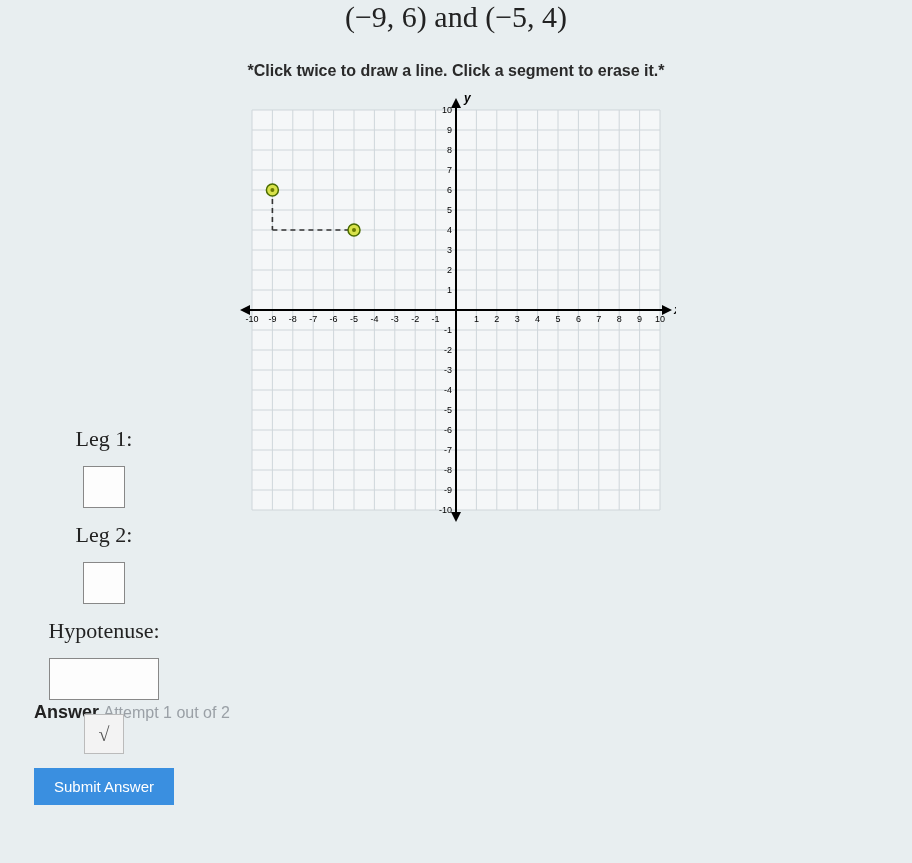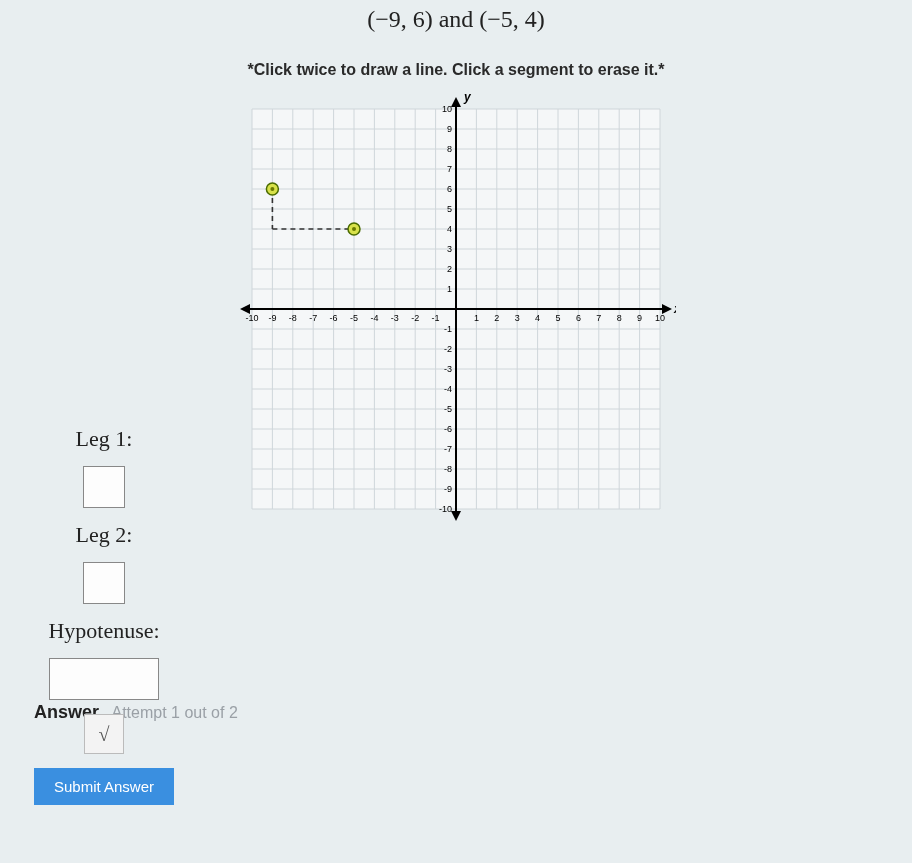--- a/index.html
+++ b/index.html
@@ -6,23 +6,23 @@
   body {
     font-family: "Times New Roman", serif;
     background: #e8eef0;
     width: 912px;
     height: 863px;
     position: relative;
     color: #222;
   }
   .title-row {
     text-align: center;
-    font-size: 24px;
+    font-size: 30px;
     font-weight: 500;
-    padding-top: 6px;
+    padding-top: 0;
     font-family: "Times New Roman", serif;
   }
   .instruction {
     text-align: center;
     font-size: 16px;
     font-weight: 600;
     margin-top: 28px;
     font-family: Arial, sans-serif;
     color: #2a2a2a;
   }
@@ -33,21 +33,21 @@
     position: relative;
   }
   svg.graph { display:block; }
   .answer-row {
     position: absolute;
     left: 34px;
     bottom: 140px;
     font-family: Arial, sans-serif;
   }
   .answer-label { font-weight: 700; font-size: 18px; color:#222;text-align:right; }
-  .attempt { color:#9aa0a6; font-size:16px; margin-left:8px; font-weight:400;}
+  .attempt { color:#9aa0a6; font-size:16px; margin-left:0; font-weight:400;}
   .inputs-row {
     position: absolute;
     left: 34px;
     bottom: 58px;
     display: flex;
     align-items: center;
     gap: 14px;
     font-family: "Times New Roman", serif;
     flex-direction: column;
   }

